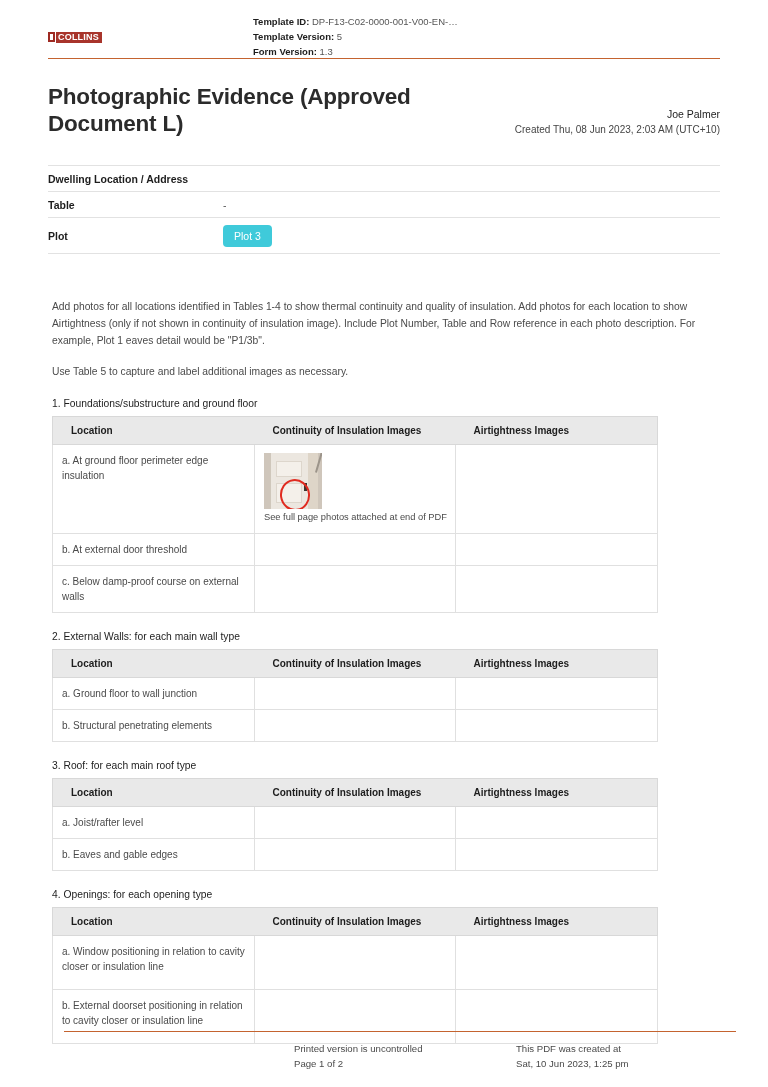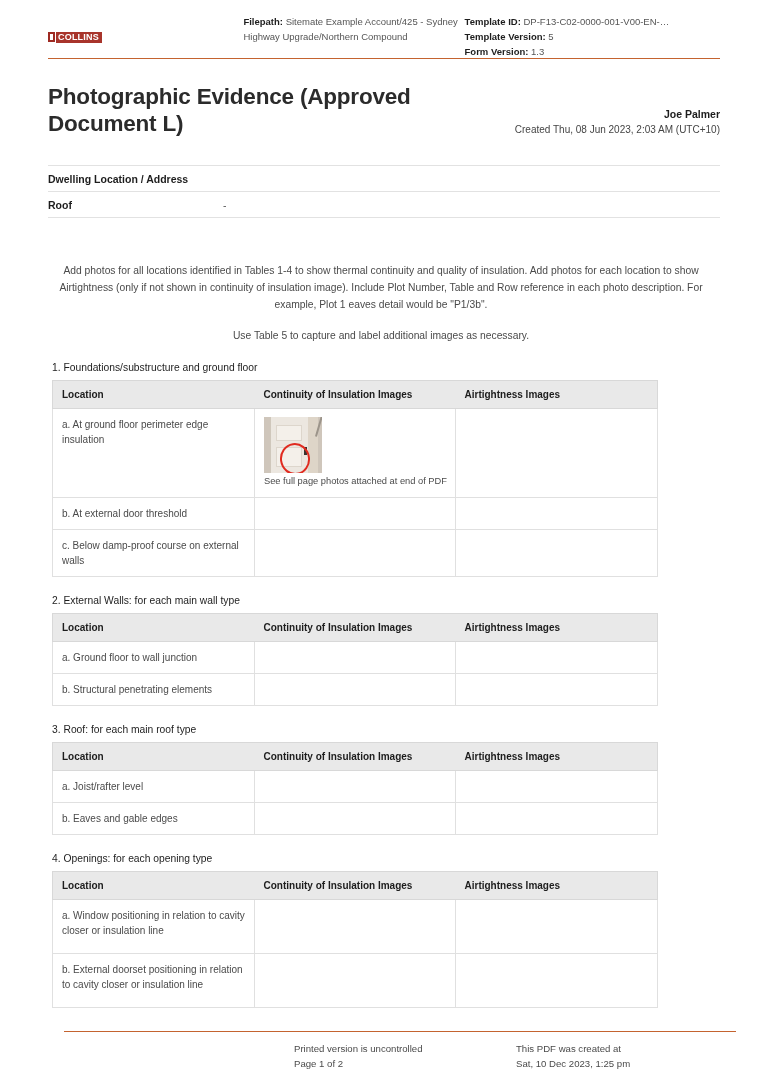--- a/index.html
+++ b/index.html
@@ -85,21 +85,21 @@
     color: #2b2b2b;
     max-width: 400px;
     letter-spacing: -0.2px;
   }
   .author-block {
     text-align: right;
     padding-top: 3px;
   }
   .author-name {
     font-size: 10.5px;
-    font-weight: bold;
+    font-weight: normal;
     color: #1d1d1d;
     line-height: 15px;
   }
   .created-text {
     font-size: 10px;
     color: #444444;
     line-height: 15px;
   }
 
   
@@ -132,21 +132,20 @@
     color: #ffffff;
     font-size: 10.5px;
     border-radius: 4px;
     padding: 5px 11px;
     line-height: 12px;
   }
 
   
   .body-copy {
     padding: 44px 48px 0 52px;
-    text-align: center;
   }
   .body-copy p {
     margin: 0 0 14px 0;
     font-size: 10.3px;
     line-height: 17px;
     color: #4a4a4a;
     max-width: 658px;
   }
 
   
@@ -161,21 +160,21 @@
     width: 605px;
     border-collapse: collapse;
     table-layout: fixed;
   }
   table.grid th {
     background: #e9e9e9;
     text-align: left;
     font-size: 10px;
     font-weight: bold;
     color: #1d1d1d;
-    padding: 8px 9px;
+    padding: 8px 18px;
     border: 1px solid #d8d8d8;
     border-left: none; border-right: none;
   }
   table.grid th:first-child { border-left: 1px solid #d8d8d8; }
   table.grid th:last-child { border-right: 1px solid #d8d8d8; }
   table.grid td {
     border: 1px solid #e0e0e0;
     font-size: 10px;
     line-height: 15px;
     color: #4a4a4a;
@@ -280,24 +279,20 @@
 <div class="page">
 
   <div class="doc-header">
     <div class="logo-wrap">
       <span class="logo">
         <span class="logo-mark"></span>
         <span class="logo-text">COLLINS</span>
       </span>
     </div>
 
-    <div class="meta-col filepath">
-      <b>Filepath:</b>
-      <span>Sitemate Example Account/425 - Sydney Highway Upgrade/Northern Compound</span>
-    </div>
 
     <div class="meta-col template">
       <div>
         <b>Template ID:</b>
         <span>DP-F13-C02-0000-001-V00-EN-…</span>
       </div>
       <div>
         <b>Template Version:</b>
         <span>5</span>
       </div>
@@ -316,22 +311,28 @@
       <div class="author-name">Joe Palmer</div>
       <div class="created-text">Created Thu, 08 Jun 2023, 2:03 AM (UTC+10)</div>
     </div>
   </div>
 
   <div class="info-table">
     <div class="info-row head">
       <div class="info-label" style="width:auto">Dwelling Location / Address</div>
     </div>
     <div class="info-row">
-      <div class="info-label">Roof</div>
+      <div class="info-label">Table</div>
       <div class="info-value">-</div>
+    </div>
+    <div class="info-row tall">
+      <div class="info-label">Plot</div>
+      <div class="info-value">
+        <span class="badge">Plot 3</span>
+      </div>
     </div>
   </div>
 
   <div class="body-copy">
     <p>Add photos for all locations identified in Tables 1-4 to show thermal continuity and quality of insulation. Add photos for each location to show Airtightness (only if not shown in continuity of insulation image). Include Plot Number, Table and Row reference in each photo description. For example, Plot 1 eaves detail would be "P1/3b".</p>
     <p>Use Table 5 to capture and label additional images as necessary.</p>
   </div>
 
   <div class="section">
     <div class="section-title">1. Foundations/substructure and ground floor</div>
@@ -473,18 +474,18 @@
   <div class="footer">
     <div class="rule-bottom"></div>
     <div class="footer-cols">
       <div class="footer-spacer"></div>
       <div class="footer-col left">
         <div>Printed version is uncontrolled</div>
         <div>Page 1 of 2</div>
       </div>
       <div class="footer-col right">
         <div>This PDF was created at</div>
-        <div>Sat, 10 Dec 2023, 1:25 pm</div>
+        <div>Sat, 10 Jun 2023, 1:25 pm</div>
       </div>
     </div>
   </div>
 
 </div>
 
 </body></html>

